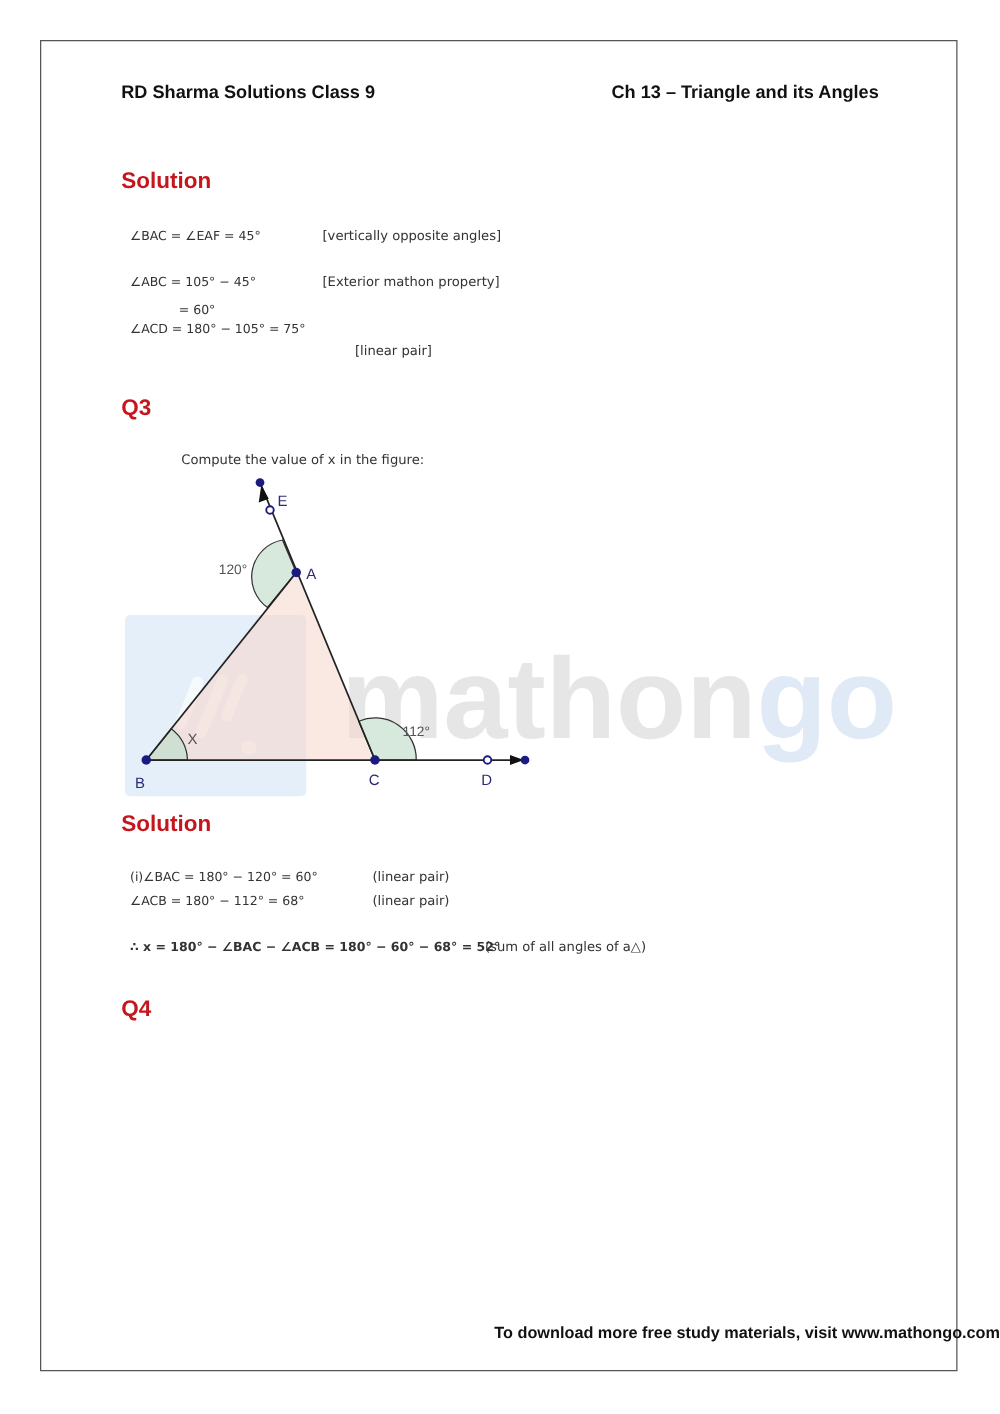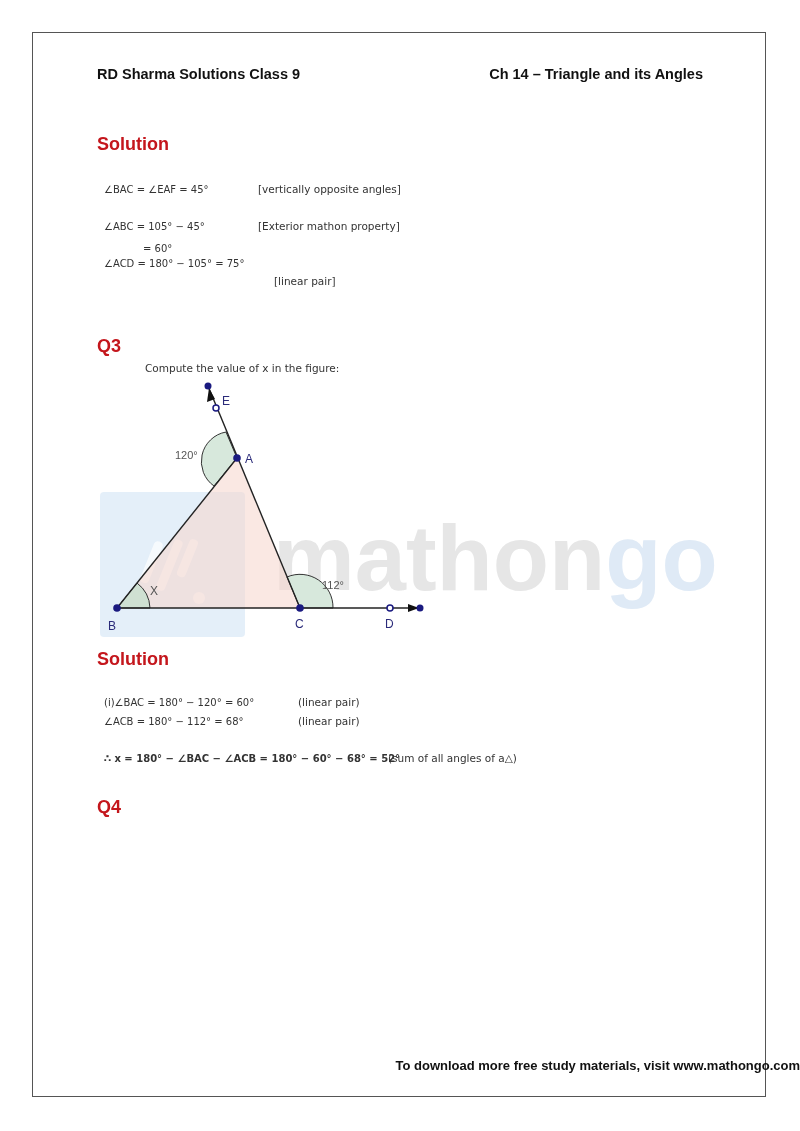--- a/index.html
+++ b/index.html
@@ -14,36 +14,36 @@
   .question { position: absolute; left: 105px; top: 362px; font-family: "DejaVu Sans", sans-serif; font-size: 10.5px; color: #333; margin-left: 40px; }
   .figure { position: absolute; left: 95px; top: 380px; width: 620px; height: 260px; }
   .footer { position: absolute; left: 0; right: 0; top: 1058px; text-align: right; font-size: 13px; font-weight: bold; color: #111; }
 </style>
 </head>
 <body>
 
 <div class="page-border"></div>
 
 <div class="hdr hdr-left">RD Sharma Solutions Class 9</div>
-<div class="hdr hdr-right">Ch 14 – Triangle and its Angles</div>
+<div class="hdr hdr-right">Ch 13 – Triangle and its Angles</div>
 
 <div class="section-head" style="top:134px;">Solution</div>
 
 <div class="math" style="left:104px; top:184px;">∠BAC = ∠EAF = 45°</div>
 <div class="reason" style="left:258px; top:183px;">[vertically opposite angles]</div>
 
 <div class="math" style="left:104px; top:221px;">∠ABC = 105° − 45°</div>
 <div class="reason" style="left:258px; top:220px;">[Exterior mathon property]</div>
 
 <div class="math" style="left:143px; top:243px;">= 60°</div>
 
 <div class="math" style="left:104px; top:258px;">∠ACD = 180° − 105° = 75°</div>
-<div class="reason" style="left:258px; top:275px;padding-left:16px;">[linear pair]</div>
+<div class="reason" style="left:268px; top:275px;padding-left:16px;">[linear pair]</div>
 
-<div class="section-head" style="top:316px;margin-top:20px;">Q3</div>
+<div class="section-head" style="top:316px;">Q3</div>
 <div class="question">Compute the value of x in the figure:</div>
 
 <div class="figure">
   <svg width="620" height="260" viewBox="0 0 620 260" xmlns="http://www.w3.org/2000/svg">
 
     <g>
       <rect x="5" y="112" width="145" height="145" rx="4" fill="#dbe9f7" opacity="0.75"></rect>
       <g fill="#ffffff" opacity="0.7">
         <rect x="52" y="160" width="9" height="44" rx="4" transform="rotate(22 56 182)"></rect>
         <rect x="70" y="158" width="9" height="54" rx="4" transform="rotate(22 74 185)"></rect>

